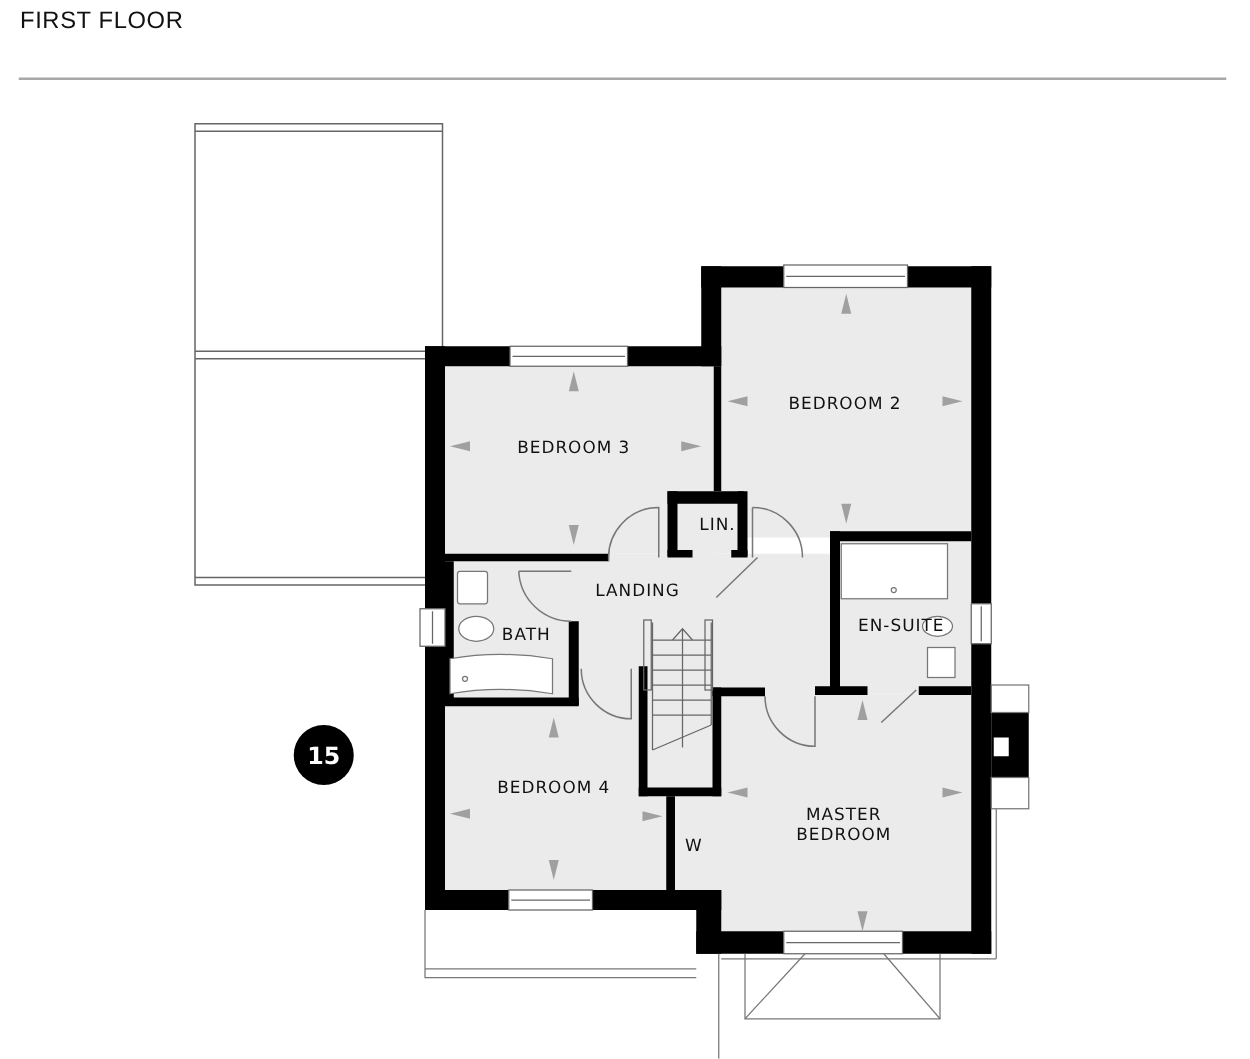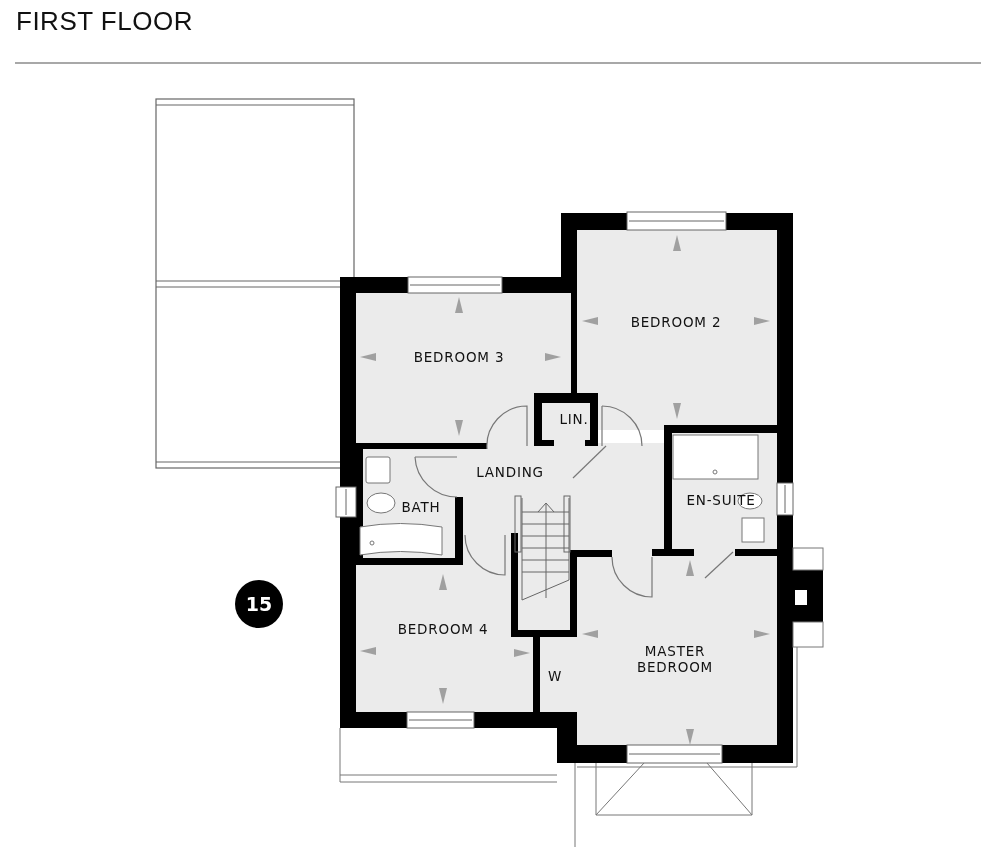--- a/index.html
+++ b/index.html
@@ -1,17 +1,17 @@
 <!DOCTYPE html>
 <html><head>
 <meta charset="utf-8">
 <style>
   html, body { margin: 0; padding: 0; background: #ffffff; }
   body { width: 1000px; height: 847px; position: relative; overflow: hidden; font-family: "Liberation Sans", "DejaVu Sans", sans-serif; }
-  .title { position: absolute; left: 16px; top: 6px; font-size: 26px; letter-spacing: 0.5px; color: #111; font-weight: 400; }
+  .title { position: absolute; left: 16px; top: 6px; font-size: 19px; letter-spacing: 0.5px; color: #111; font-weight: 400; }
   .rule { position: absolute; left: 15px; top: 62px; width: 966px; height: 2px; background: #a8a8a8; }
   svg.plan { position: absolute; left: 0; top: 0; }
   .lbl { font-family: "DejaVu Sans", sans-serif; font-size: 13.5px; fill: #111; letter-spacing: 0.8px; }
   .badge-text { font-family: "DejaVu Sans", sans-serif; font-size: 19px; font-weight: bold; fill: #fff; }
 </style>
 </head>
 <body>
 
 <div class="title">FIRST FLOOR</div>
 <div class="rule"></div>

